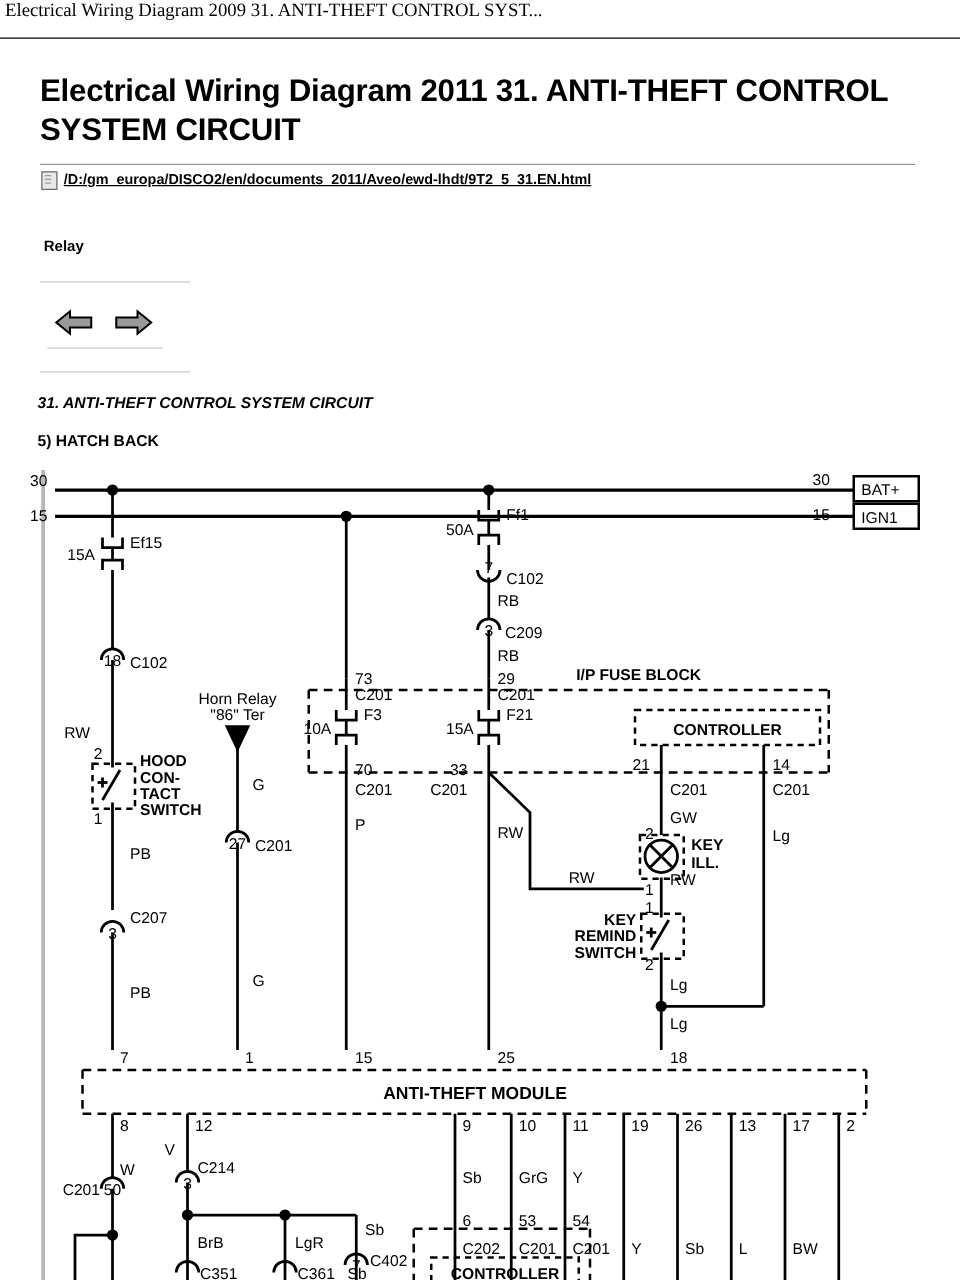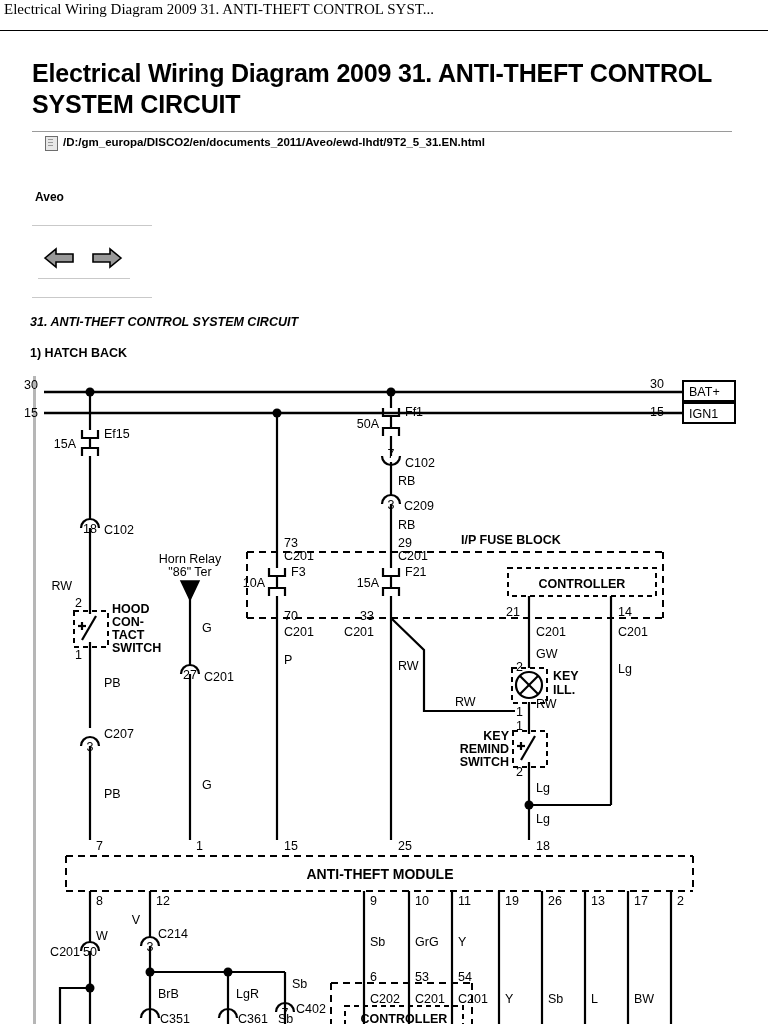--- a/index.html
+++ b/index.html
@@ -60,24 +60,26 @@
     left: 32px;
     top: 131px;
     width: 700px;
     height: 1px;
     background: #9a9a9a;
   }
 
   
   .filepath-row {
     position: absolute;
-    left: 45px;
+    left: 33px;
     top: 136px;
     height: 16px;
     display: flex;
+    align-items: center;
+    text-decoration: underline;
   }
   .page-icon {
     width: 11px;
     height: 13px;
     border: 1px solid #6d6d6d;
     background: #e8e8e8;
     margin-right: 5px;
     position: relative;
   }
   .page-icon::after {
@@ -175,47 +177,47 @@
   }
 </style>
 </head>
 <body>
 
 <div class="print-header">
   <span class="ph-left">Electrical Wiring Diagram 2009 31. ANTI-THEFT CONTROL SYST...</span>
 </div>
 <div class="header-rule"></div>
 
-<div class="doc-title">Electrical Wiring Diagram 2009 31. ANTI-THEFT CONTROL SYSTEM CIRCUIT</div>
+<div class="doc-title">Electrical Wiring Diagram 2011 31. ANTI-THEFT CONTROL SYSTEM CIRCUIT</div>
 <div class="title-rule"></div>
 
 <div class="filepath-row">
   <span class="page-icon"></span>
   <span class="filepath-text">/D:/gm_europa/DISCO2/en/documents_2011/Aveo/ewd-lhdt/9T2_5_31.EN.html</span>
 </div>
 
-<div class="model-label">Aveo</div>
+<div class="model-label">Relay</div>
 <div class="rule-a"></div>
 <div class="nav-arrows">
   <div class="nav-arrow nav-prev">
     <svg width="34" height="30" viewBox="0 0 34 30">
       <polygon points="3,15 14,6 14,11 31,11 31,19 14,19 14,24" fill="#999999" stroke="#000000" stroke-width="1.6" stroke-linejoin="miter"></polygon>
     </svg>
   </div>
   <div class="nav-arrow nav-next">
     <svg width="34" height="30" viewBox="0 0 34 30">
       <polygon points="31,15 20,6 20,11 3,11 3,19 20,19 20,24" fill="#999999" stroke="#000000" stroke-width="1.6" stroke-linejoin="miter"></polygon>
     </svg>
   </div>
 </div>
 <div class="rule-b"></div>
 <div class="rule-c"></div>
 
 <div class="section-title">31. ANTI-THEFT CONTROL SYSTEM CIRCUIT</div>
-<div class="subsection-title">1) HATCH BACK</div>
+<div class="subsection-title">5) HATCH BACK</div>
 
 <div class="frame-bar"></div>
 
 <div class="diagram-wrap">
 <svg width="768" height="656" viewBox="0 0 768 656" xmlns="http://www.w3.org/2000/svg" font-family="Liberation Sans, sans-serif">
   <defs>
     <style>
       .w  { stroke:#000; stroke-width:2.2; fill:none; }
       .wt { stroke:#000; stroke-width:2.6; fill:none; }
       .dash { stroke:#000; stroke-width:2; fill:none; stroke-dasharray:7 5; }

